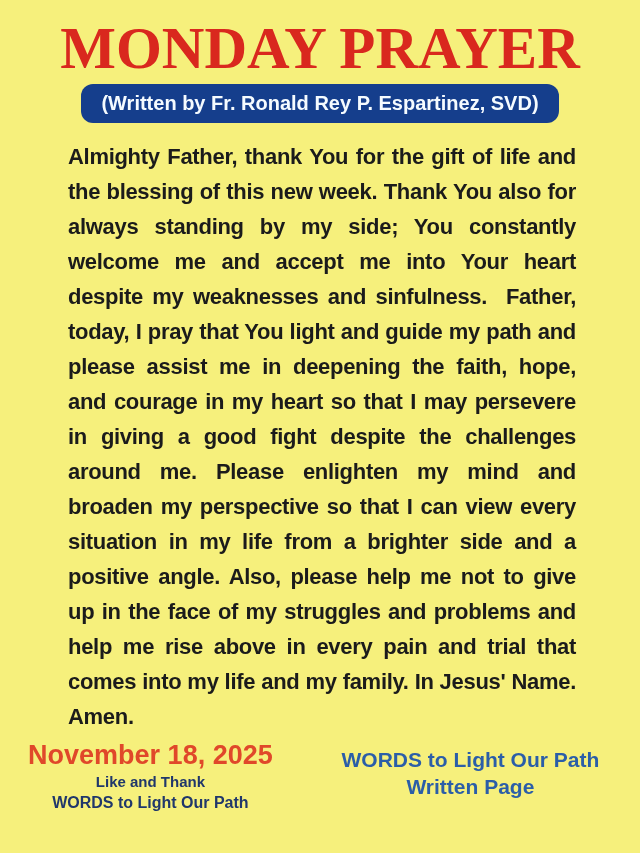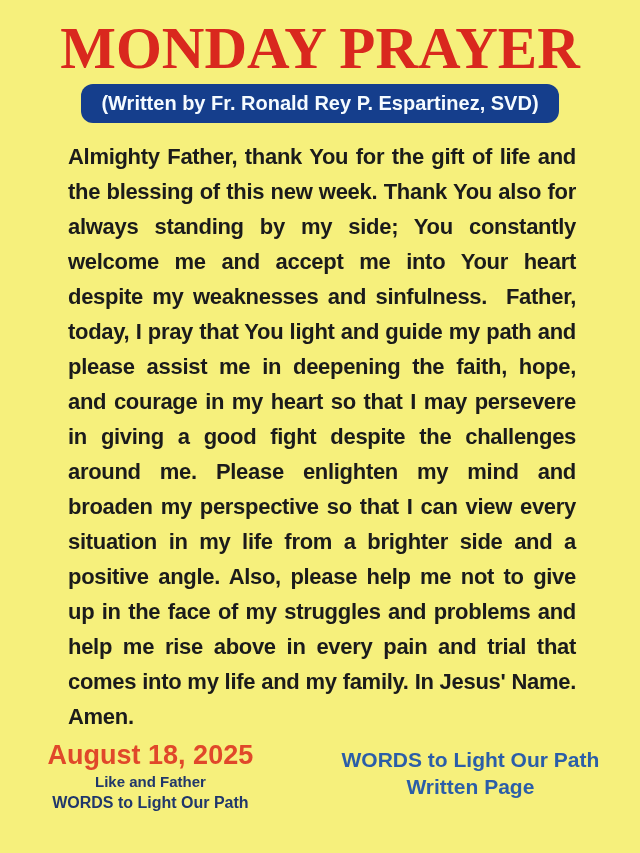--- a/index.html
+++ b/index.html
@@ -99,22 +99,22 @@
 
   <div class="banner">
     <span>(Written by Fr. Ronald Rey P. Espartinez, SVD)</span>
   </div>
 
   <p class="prayer">Almighty Father, thank You for the gift of life and the blessing of this new week. Thank You also for always standing by my side; You constantly welcome me and accept me into Your heart despite my weaknesses and sinfulness.&nbsp; Father, today, I pray that You light and guide my path and please assist me in deepening the faith, hope, and courage in my heart so that I may persevere in giving a good fight despite the challenges around me. Please enlighten my mind and broaden my perspective so that I can view every situation in my life from a brighter side and a positive angle. Also, please help me not to give up in the face of my struggles and problems and help me rise above in every pain and trial that comes into my life and my family. In Jesus' Name. Amen.</p>
 
   <div class="footer">
 
     <div class="footer-left">
-      <div class="date">August 18, 2025</div>
-      <div class="small-navy">Like and Father</div>
+      <div class="date">November 18, 2025</div>
+      <div class="small-navy">Like and Thank</div>
       <div class="small-navy-2">WORDS to Light Our Path</div>
     </div>
 
     <div class="footer-right">
       <div>WORDS to Light Our Path</div>
       <div>Written Page</div>
     </div>
 
   </div>
 

